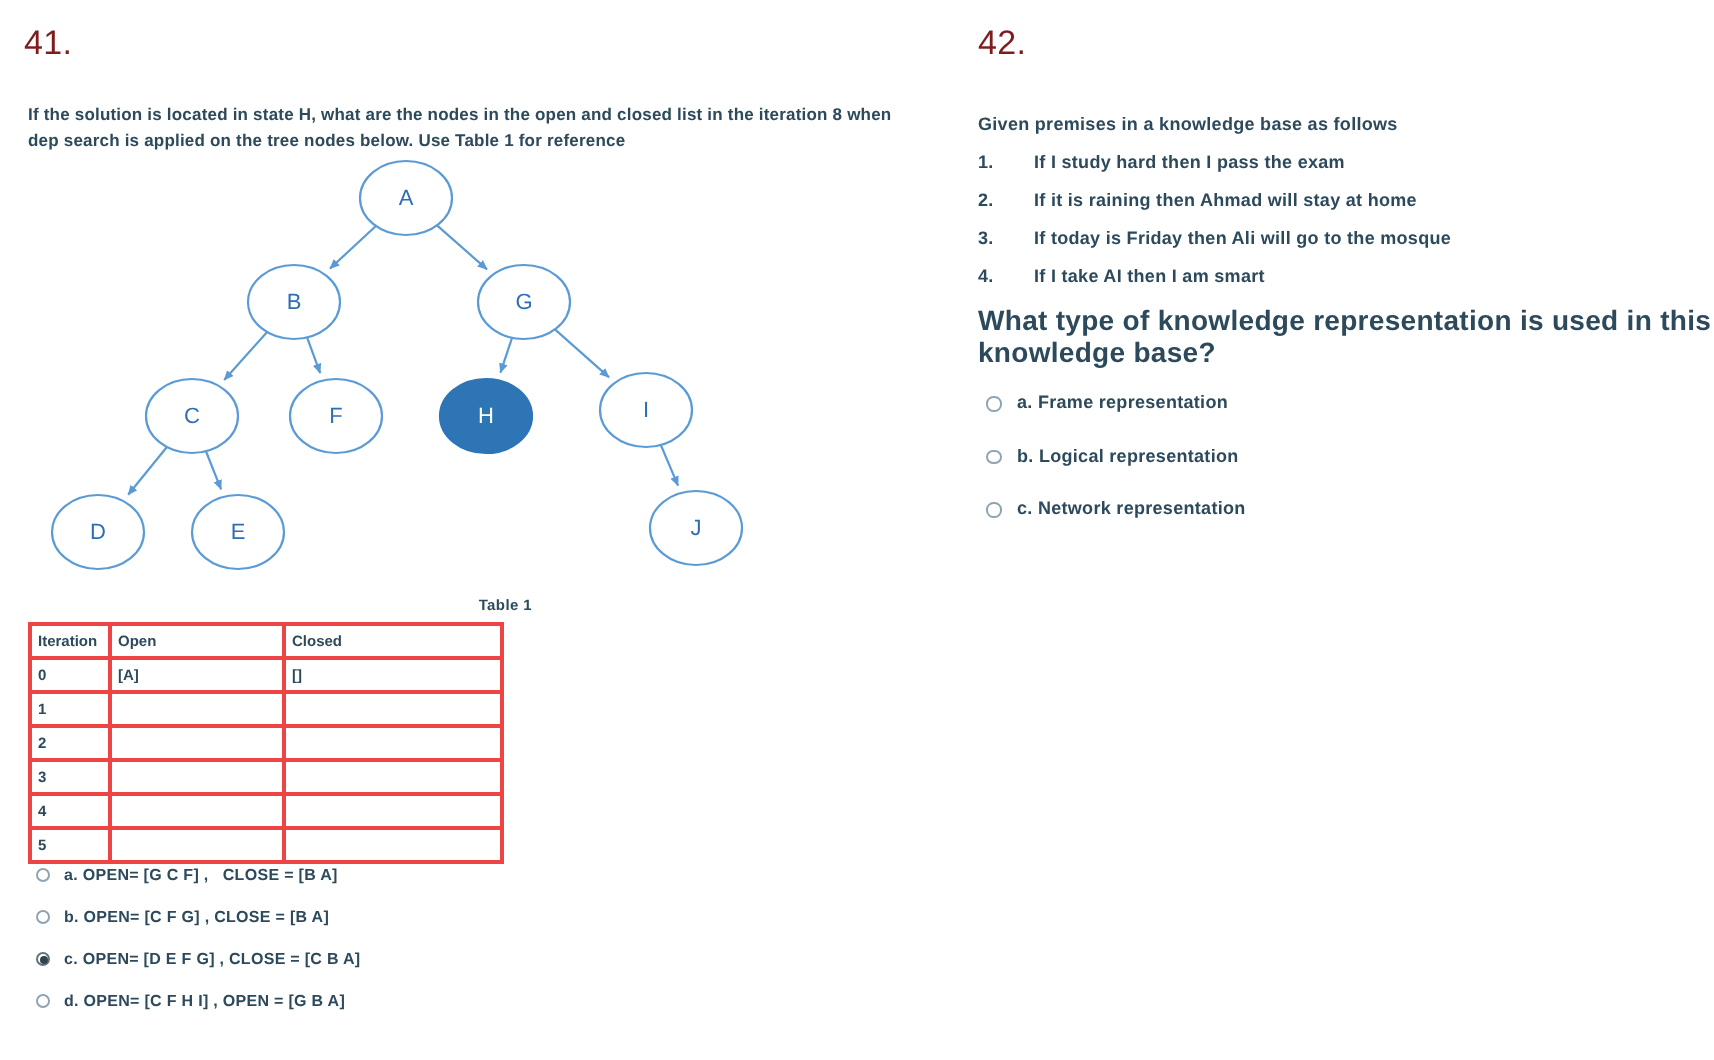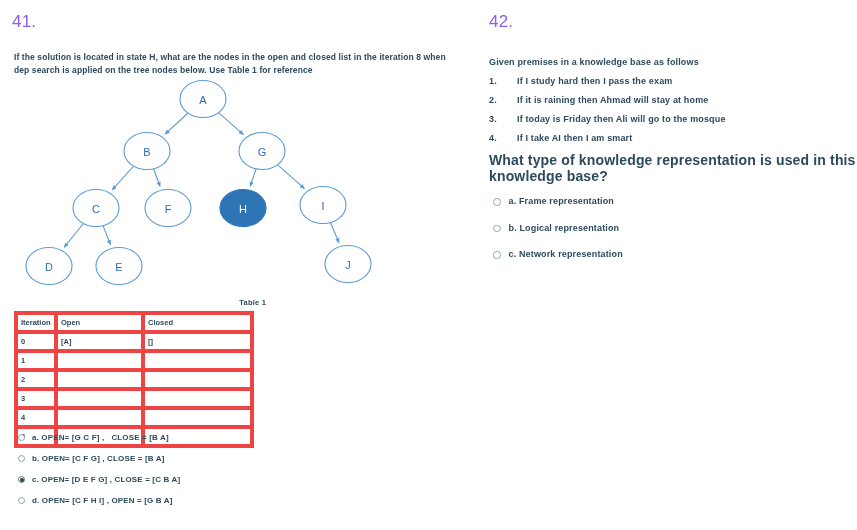--- a/index.html
+++ b/index.html
@@ -11,21 +11,21 @@
     width: 857px;
     height: 530px;
     position: relative;
     font-family: "Liberation Sans", sans-serif;
     overflow: hidden;
     color: #2d4a5c;
   }
   .q-number {
     position: absolute;
     font-size: 17px;
-    color: #8b5cf6;
+    color: #7f1d1d;
     font-family: "Liberation Sans", sans-serif;
     letter-spacing: 0.2px;
   }
   #q41-number { left: 12px; top: 12px; }
   #q42-number { left: 489px; top: 12px; }
 
   .panel { position: absolute; }
   #q41-panel { left: 0; top: 0; width: 480px; height: 530px; }
 
   .prompt-text {
@@ -84,21 +84,21 @@
     position: absolute;
     left: 14px; top: 311px;
     width: 236px;
     border-collapse: collapse;
     font-size: 7.5px;
     color: #2d4a5c;
     table-layout: fixed;
   }
   #iteration-table th,
   #iteration-table td {
-    border: 4px solid #ef4444;
+    border: 2px solid #ef4444;
     padding: 1px 3px;
     height: 13px;
     text-align: left;
     font-weight: 600;
     vertical-align: middle;
     overflow: hidden;
     white-space: nowrap;
   }
   #iteration-table col.c0 { width: 40px; }
   #iteration-table col.c1 { width: 87px; }

